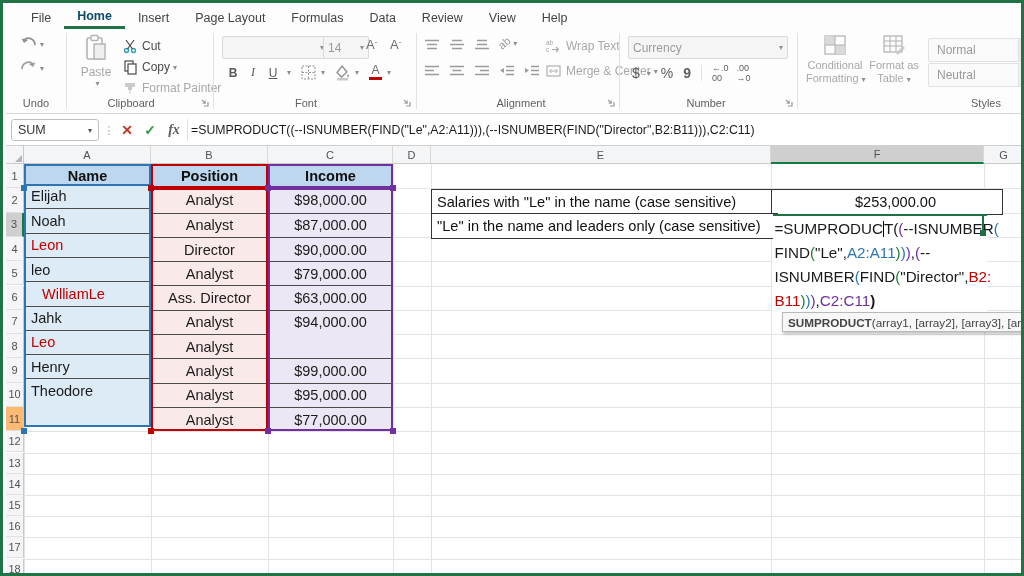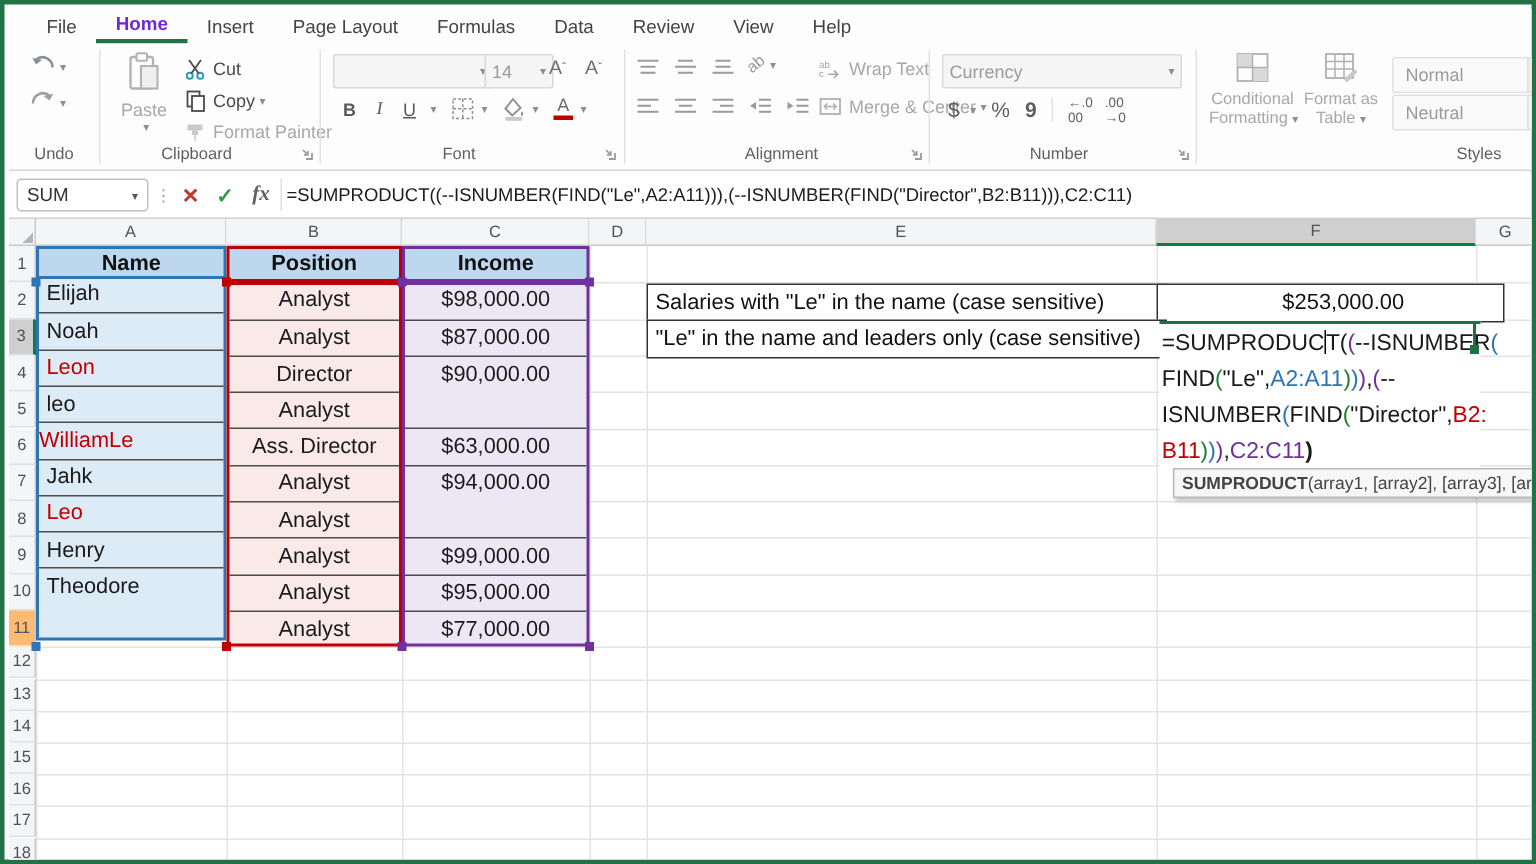--- a/index.html
+++ b/index.html
@@ -3,21 +3,21 @@
 <meta charset="utf-8">
 <style>
   html,body{margin:0;padding:0;width:1024px;height:576px;overflow:hidden;
     font-family:"Liberation Sans",sans-serif;-webkit-font-smoothing:antialiased;}
   #app{position:absolute;inset:0;width:1024px;height:576px;background:#fff;
     border:3px solid #217346;box-sizing:border-box;overflow:hidden;}
   .abs{position:absolute;box-sizing:border-box;}
   
   #menubar{left:3px;top:3px;width:1018px;height:23px;background:#fdfdfd;display:flex;align-items:stretch;padding-left:12px;}
   .mtab{padding:0 13px;font-size:12.5px;color:#444;display:flex;align-items:center;cursor:default;}
-  .mtab.active{color:#6d28d9;font-weight:700;border-bottom:3px solid #217346;}
+  .mtab.active{color:#0c4a6e;font-weight:700;border-bottom:3px solid #217346;}
   
   #ribbon{left:3px;top:26px;width:1018px;height:85px;background:#fdfdfd;border-bottom:1px solid #d8d8d8;}
   .vsep{position:absolute;top:4px;height:76px;width:1px;background:#e2e2e2;}
   .glabel{position:absolute;top:68px;font-size:11px;color:#5f5f5f;text-align:center;}
   .launch{position:absolute;top:69px;width:10px;height:10px;}
   .launch svg{display:block}
   .gray{color:#a8a8a8;}
   .dark{color:#4a4a4a;}
   .chev{font-size:8px;color:#8f8f8f;margin-left:3px;}
   .btnrow{position:absolute;display:flex;align-items:center;font-size:12px;white-space:nowrap;}
@@ -355,21 +355,21 @@
         <div style="position: absolute; box-sizing: border-box; left: 0px; top: 348.9px; width: 18px; height: 21.2px; display: flex; align-items: center; justify-content: center; font-size: 11px; color: rgb(78, 82, 88); background: rgb(244, 245, 246); border-right: 1px solid rgb(201, 201, 201); border-bottom: 1px solid rgb(224, 224, 224);">15</div>
         <div style="position: absolute; box-sizing: border-box; left: 0px; top: 370.1px; width: 18px; height: 21.2px; display: flex; align-items: center; justify-content: center; font-size: 11px; color: rgb(78, 82, 88); background: rgb(244, 245, 246); border-right: 1px solid rgb(201, 201, 201); border-bottom: 1px solid rgb(224, 224, 224);">16</div>
         <div style="position: absolute; box-sizing: border-box; left: 0px; top: 391.3px; width: 18px; height: 21.2px; display: flex; align-items: center; justify-content: center; font-size: 11px; color: rgb(78, 82, 88); background: rgb(244, 245, 246); border-right: 1px solid rgb(201, 201, 201); border-bottom: 1px solid rgb(224, 224, 224);">17</div>
         <div style="position: absolute; box-sizing: border-box; left: 0px; top: 412.5px; width: 18px; height: 21.2px; display: flex; align-items: center; justify-content: center; font-size: 11px; color: rgb(78, 82, 88); background: rgb(244, 245, 246); border-right: 1px solid rgb(201, 201, 201); border-bottom: 1px solid rgb(224, 224, 224);">18</div>
         <div style="position: absolute; box-sizing: border-box; left: 18px; top: 18px; width: 127px; height: 24.3px; background: rgb(189, 215, 238); border: 2px solid rgb(46, 117, 182); display: flex; align-items: center; justify-content: center; font-weight: 700; font-size: 14.5px; color: rgb(17, 17, 17); z-index: 3;">Name</div>
         <div style="position: absolute; box-sizing: border-box; left: 18px; top: 38px; width: 127px; height: 243px; background: rgb(221, 235, 247); border: 2px solid rgb(46, 117, 182); z-index: 3;">
           <div style="position: absolute; box-sizing: border-box; left: 0px; right: 0px; top: -2px; height: 24.3px; display: flex; align-items: center; justify-content: flex-start; font-size: 14.5px; padding-left: 5px; color: rgb(26, 26, 26);">Elijah</div>
           <div style="position: absolute; box-sizing: border-box; left: 0px; right: 0px; top: 22.3px; height: 24.3px; display: flex; align-items: center; justify-content: flex-start; font-size: 14.5px; border-top: 1px solid rgb(75, 75, 75); padding-left: 5px; color: rgb(26, 26, 26);">Noah</div>
           <div style="position: absolute; box-sizing: border-box; left: 0px; right: 0px; top: 46.6px; height: 24.3px; display: flex; align-items: center; justify-content: flex-start; font-size: 14.5px; border-top: 1px solid rgb(75, 75, 75); padding-left: 5px; color: rgb(192, 0, 0);">Leon</div>
           <div style="position: absolute; box-sizing: border-box; left: 0px; right: 0px; top: 70.9px; height: 24.3px; display: flex; align-items: center; justify-content: flex-start; font-size: 14.5px; border-top: 1px solid rgb(75, 75, 75); padding-left: 5px; color: rgb(26, 26, 26);">leo</div>
-          <div style="position: absolute; box-sizing: border-box; left: 0px; right: 0px; top: 95.2px; height: 24.3px; display: flex; align-items: center; justify-content: flex-start; font-size: 14.5px; border-top: 1px solid rgb(75, 75, 75); padding-left: 0; color: rgb(192, 0, 0);">WilliamLe</div>
+          <div style="position: absolute; box-sizing: border-box; left: 0px; right: 0px; top: 95.2px; height: 24.3px; display: flex; align-items: center; justify-content: flex-start; font-size: 14.5px; border-top: 1px solid rgb(75, 75, 75); padding-left: 16px; color: rgb(192, 0, 0);">WilliamLe</div>
           <div style="position: absolute; box-sizing: border-box; left: 0px; right: 0px; top: 119.5px; height: 24.3px; display: flex; align-items: center; justify-content: flex-start; font-size: 14.5px; border-top: 1px solid rgb(75, 75, 75); padding-left: 5px; color: rgb(26, 26, 26);">Jahk</div>
           <div style="position: absolute; box-sizing: border-box; left: 0px; right: 0px; top: 143.8px; height: 24.3px; display: flex; align-items: center; justify-content: flex-start; font-size: 14.5px; border-top: 1px solid rgb(75, 75, 75); padding-left: 5px; color: rgb(192, 0, 0);">Leo</div>
           <div style="position: absolute; box-sizing: border-box; left: 0px; right: 0px; top: 168.1px; height: 24.3px; display: flex; align-items: center; justify-content: flex-start; font-size: 14.5px; border-top: 1px solid rgb(75, 75, 75); padding-left: 5px; color: rgb(26, 26, 26);">Henry</div>
           <div style="position: absolute; box-sizing: border-box; left: 0px; right: 0px; top: 192.4px; height: 24.3px; display: flex; align-items: center; justify-content: flex-start; font-size: 14.5px; border-top: 1px solid rgb(75, 75, 75); padding-left: 5px; color: rgb(26, 26, 26);">Theodore</div>
         </div>
         <div style="position: absolute; box-sizing: border-box; left: 145px; top: 18px; width: 117px; height: 24.3px; background: rgb(189, 215, 238); border: 2px solid rgb(192, 0, 0); display: flex; align-items: center; justify-content: center; font-weight: 700; font-size: 14.5px; color: rgb(17, 17, 17); z-index: 3;">Position</div>
         <div style="position: absolute; box-sizing: border-box; left: 145px; top: 42.3px; width: 117px; height: 243px; background: rgb(250, 233, 233); border: 2px solid rgb(192, 0, 0); z-index: 3;">
           <div style="position: absolute; box-sizing: border-box; left: 0px; right: 0px; top: -2px; height: 24.3px; display: flex; align-items: center; justify-content: center; font-size: 14.5px; color: rgb(26, 26, 26);">Analyst</div>
           <div style="position: absolute; box-sizing: border-box; left: 0px; right: 0px; top: 22.3px; height: 24.3px; display: flex; align-items: center; justify-content: center; font-size: 14.5px; border-top: 1px solid rgb(75, 75, 75); color: rgb(26, 26, 26);">Analyst</div>
           <div style="position: absolute; box-sizing: border-box; left: 0px; right: 0px; top: 46.6px; height: 24.3px; display: flex; align-items: center; justify-content: center; font-size: 14.5px; border-top: 1px solid rgb(75, 75, 75); color: rgb(26, 26, 26);">Director</div>
@@ -379,20 +379,21 @@
           <div style="position: absolute; box-sizing: border-box; left: 0px; right: 0px; top: 143.8px; height: 24.3px; display: flex; align-items: center; justify-content: center; font-size: 14.5px; border-top: 1px solid rgb(75, 75, 75); color: rgb(26, 26, 26);">Analyst</div>
           <div style="position: absolute; box-sizing: border-box; left: 0px; right: 0px; top: 168.1px; height: 24.3px; display: flex; align-items: center; justify-content: center; font-size: 14.5px; border-top: 1px solid rgb(75, 75, 75); color: rgb(26, 26, 26);">Analyst</div>
           <div style="position: absolute; box-sizing: border-box; left: 0px; right: 0px; top: 192.4px; height: 24.3px; display: flex; align-items: center; justify-content: center; font-size: 14.5px; border-top: 1px solid rgb(75, 75, 75); color: rgb(26, 26, 26);">Analyst</div>
           <div style="position: absolute; box-sizing: border-box; left: 0px; right: 0px; top: 216.7px; height: 24.3px; display: flex; align-items: center; justify-content: center; font-size: 14.5px; border-top: 1px solid rgb(75, 75, 75); color: rgb(26, 26, 26);">Analyst</div>
         </div>
         <div style="position: absolute; box-sizing: border-box; left: 262px; top: 18px; width: 125px; height: 24.3px; background: rgb(189, 215, 238); border: 2px solid rgb(112, 48, 160); display: flex; align-items: center; justify-content: center; font-weight: 700; font-size: 14.5px; color: rgb(17, 17, 17); z-index: 3;">Income</div>
         <div style="position: absolute; box-sizing: border-box; left: 262px; top: 42.3px; width: 125px; height: 243px; background: rgb(236, 231, 244); border: 2px solid rgb(112, 48, 160); z-index: 3;">
           <div style="position: absolute; box-sizing: border-box; left: 0px; right: 0px; top: -2px; height: 24.3px; display: flex; align-items: center; justify-content: center; font-size: 14.5px; color: rgb(26, 26, 26);">$98,000.00</div>
           <div style="position: absolute; box-sizing: border-box; left: 0px; right: 0px; top: 22.3px; height: 24.3px; display: flex; align-items: center; justify-content: center; font-size: 14.5px; border-top: 1px solid rgb(75, 75, 75); color: rgb(26, 26, 26);">$87,000.00</div>
           <div style="position: absolute; box-sizing: border-box; left: 0px; right: 0px; top: 46.6px; height: 24.3px; display: flex; align-items: center; justify-content: center; font-size: 14.5px; border-top: 1px solid rgb(75, 75, 75); color: rgb(26, 26, 26);">$90,000.00</div>
+          <div style="position: absolute; box-sizing: border-box; left: 0px; right: 0px; top: 70.9px; height: 24.3px; display: flex; align-items: center; justify-content: center; font-size: 14.5px; border-top: 1px solid rgb(75, 75, 75); color: rgb(26, 26, 26);">$79,000.00</div>
           <div style="position: absolute; box-sizing: border-box; left: 0px; right: 0px; top: 95.2px; height: 24.3px; display: flex; align-items: center; justify-content: center; font-size: 14.5px; border-top: 1px solid rgb(75, 75, 75); color: rgb(26, 26, 26);">$63,000.00</div>
           <div style="position: absolute; box-sizing: border-box; left: 0px; right: 0px; top: 119.5px; height: 24.3px; display: flex; align-items: center; justify-content: center; font-size: 14.5px; border-top: 1px solid rgb(75, 75, 75); color: rgb(26, 26, 26);">$94,000.00</div>
           <div style="position: absolute; box-sizing: border-box; left: 0px; right: 0px; top: 168.1px; height: 24.3px; display: flex; align-items: center; justify-content: center; font-size: 14.5px; border-top: 1px solid rgb(75, 75, 75); color: rgb(26, 26, 26);">$99,000.00</div>
           <div style="position: absolute; box-sizing: border-box; left: 0px; right: 0px; top: 192.4px; height: 24.3px; display: flex; align-items: center; justify-content: center; font-size: 14.5px; border-top: 1px solid rgb(75, 75, 75); color: rgb(26, 26, 26);">$95,000.00</div>
           <div style="position: absolute; box-sizing: border-box; left: 0px; right: 0px; top: 216.7px; height: 24.3px; display: flex; align-items: center; justify-content: center; font-size: 14.5px; border-top: 1px solid rgb(75, 75, 75); color: rgb(26, 26, 26);">$77,000.00</div>
         </div>
         <div style="position: absolute; box-sizing: border-box; left: 15px; top: 39.3px; width: 6px; height: 6px; background: rgb(46, 117, 182); z-index: 6;"></div>
         <div style="position: absolute; box-sizing: border-box; left: 15px; top: 282.3px; width: 6px; height: 6px; background: rgb(46, 117, 182); z-index: 6;"></div>
         <div style="position: absolute; box-sizing: border-box; left: 142px; top: 39.3px; width: 6px; height: 6px; background: rgb(192, 0, 0); z-index: 6;"></div>
         <div style="position: absolute; box-sizing: border-box; left: 142px; top: 282.3px; width: 6px; height: 6px; background: rgb(192, 0, 0); z-index: 6;"></div>

